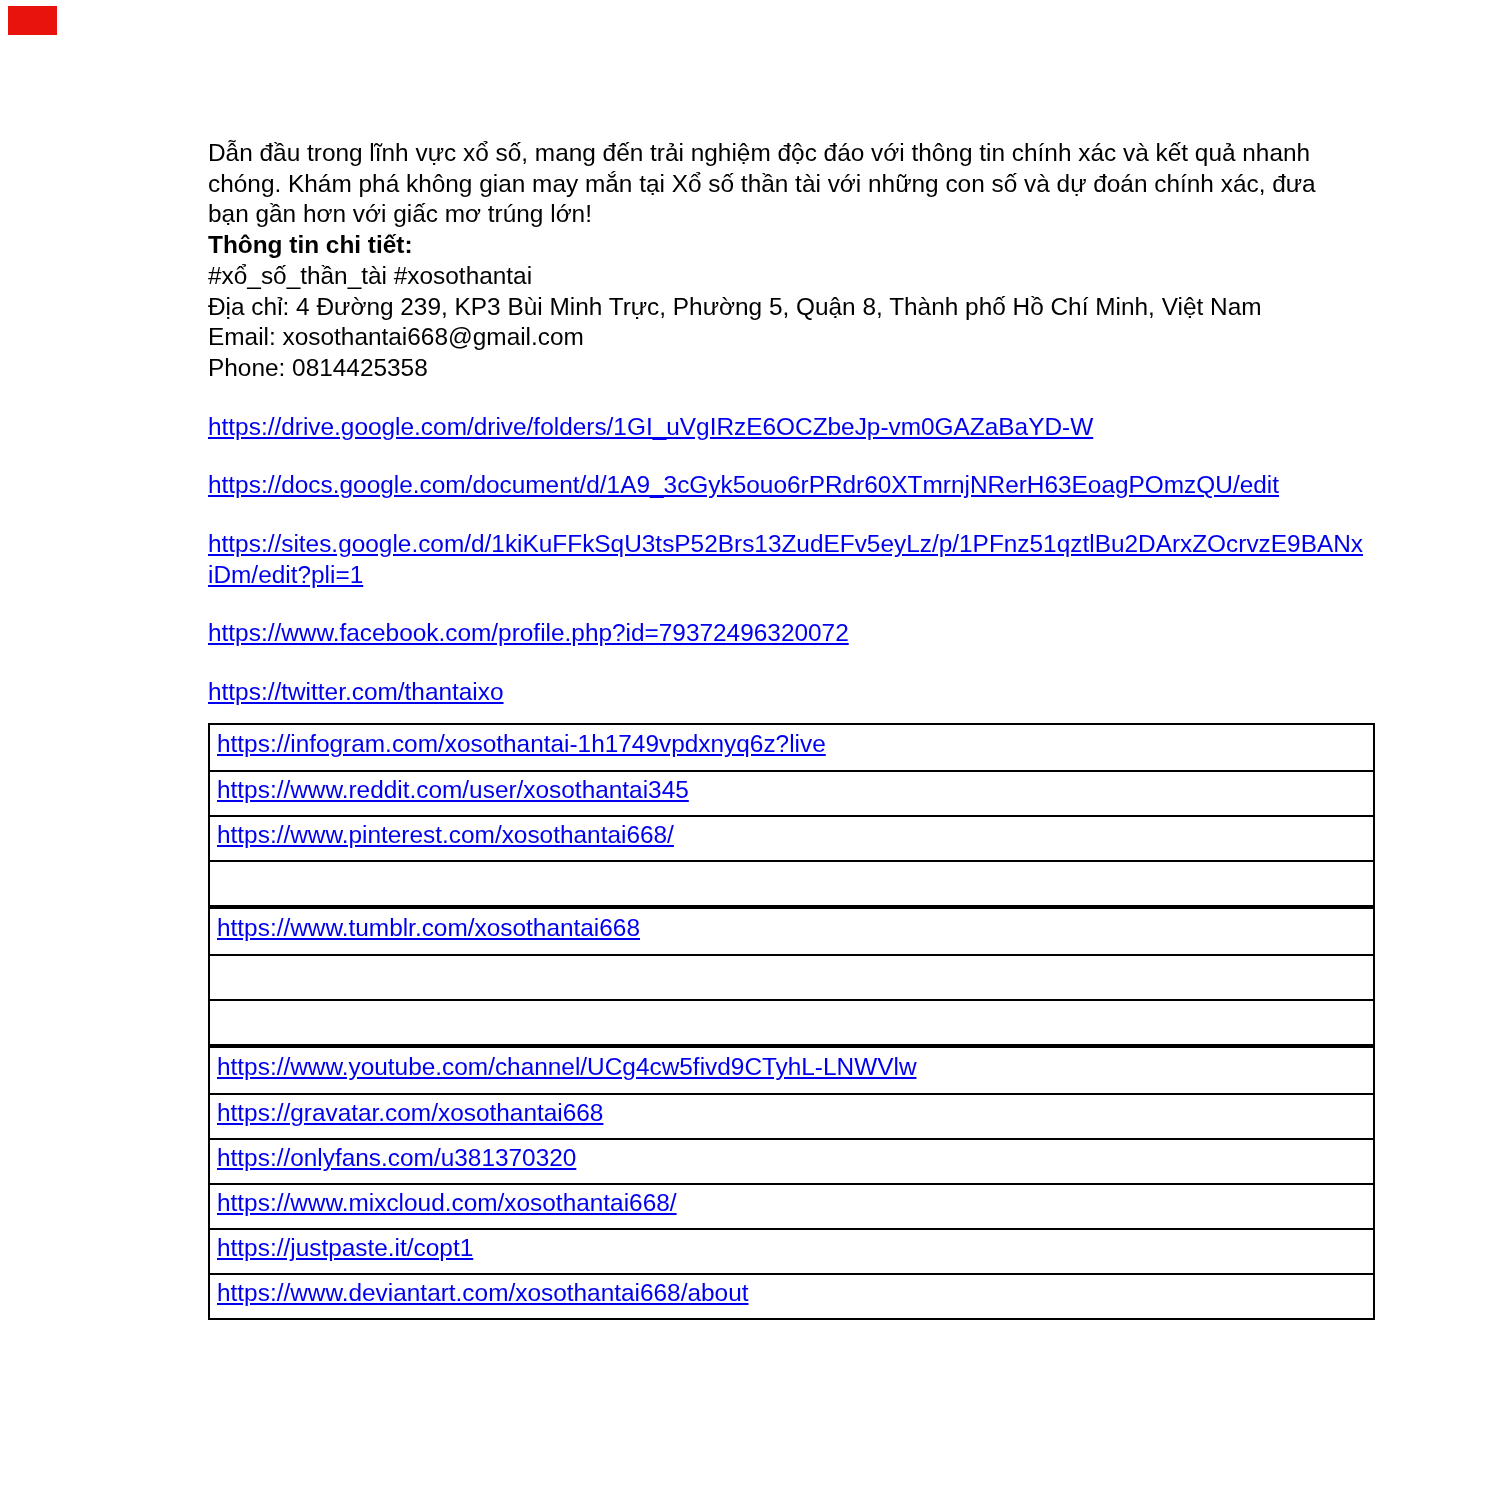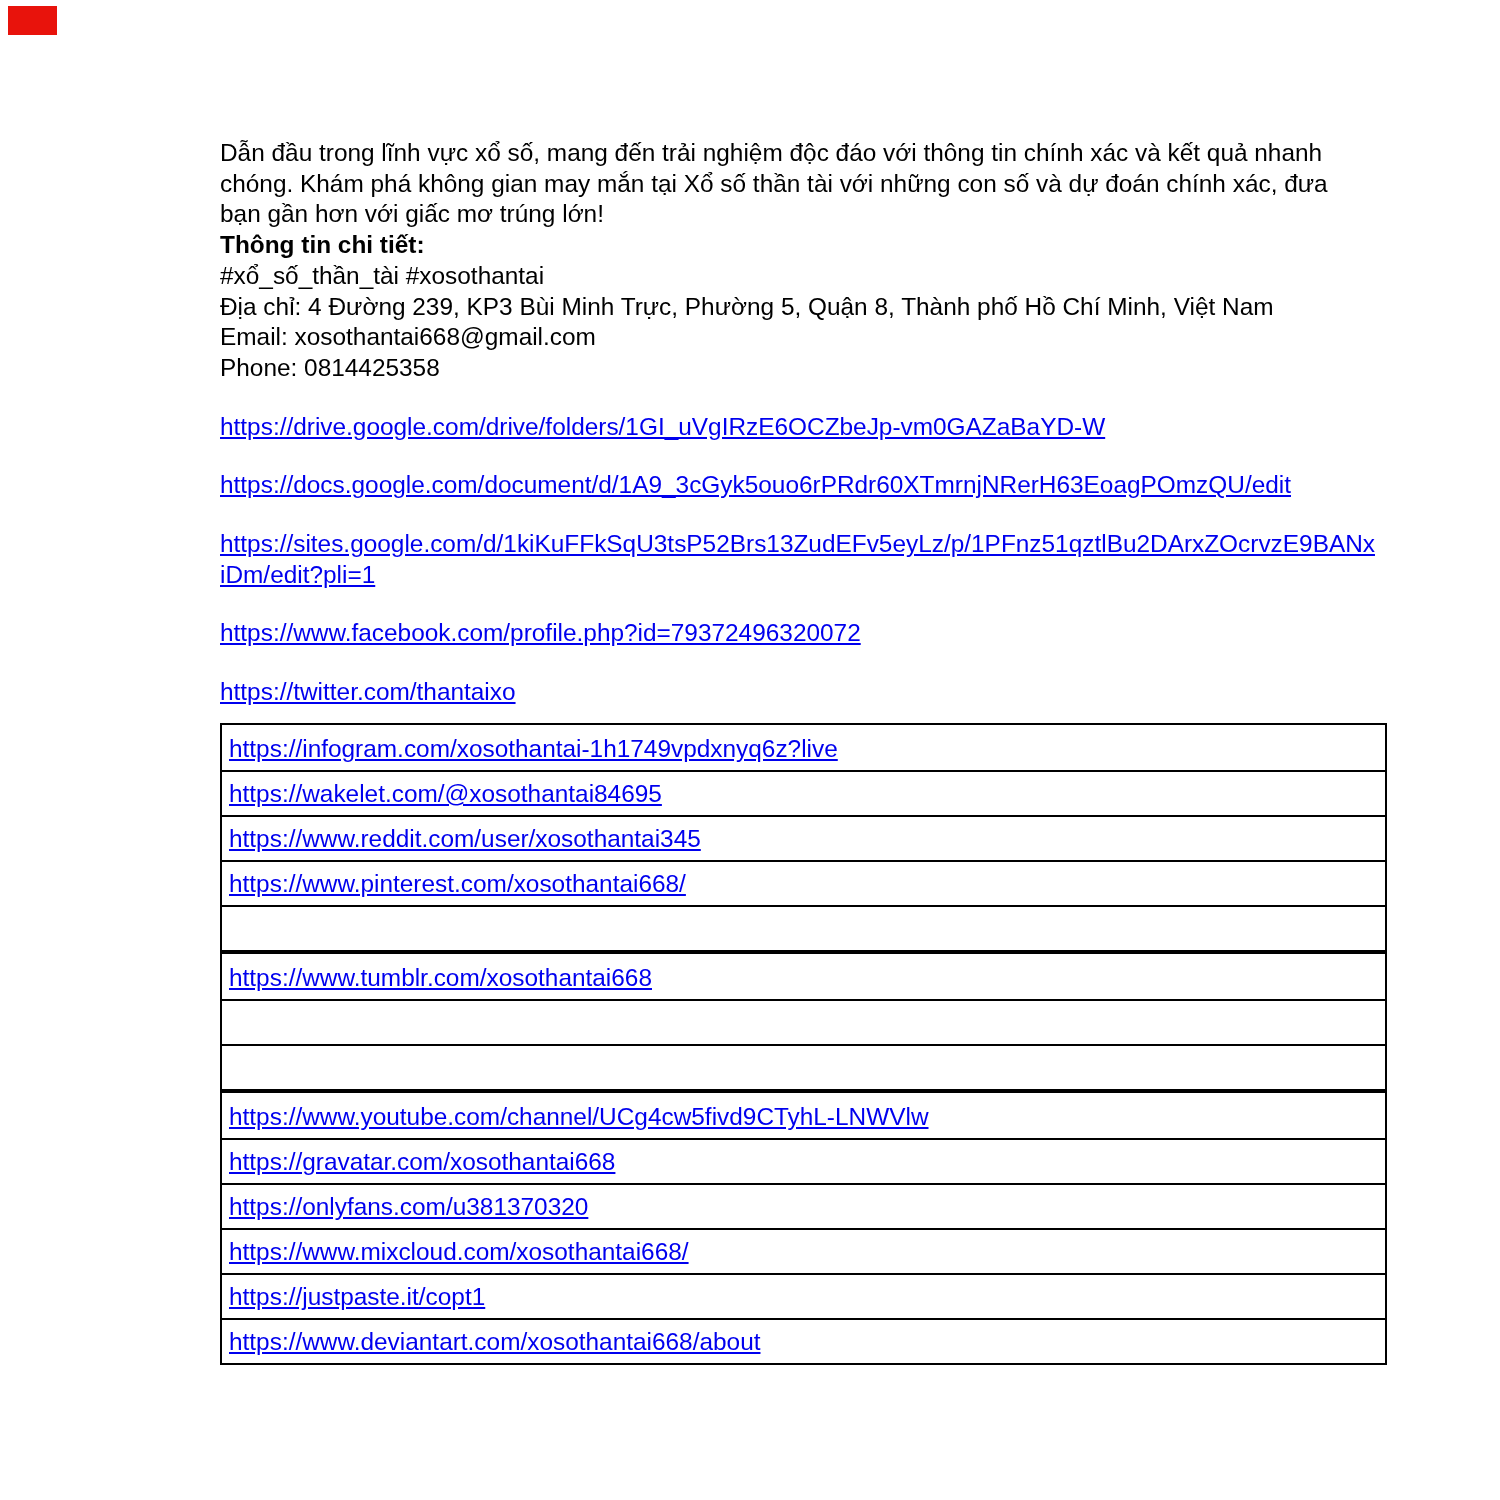--- a/index.html
+++ b/index.html
@@ -23,21 +23,21 @@
   .red-marker {
     position: absolute;
     left: 8px;
     top: 6px;
     width: 49px;
     height: 29px;
     background: var(--marker, #e8130c);
   }
   .content {
     position: absolute;
-    left: 220px;
+    left: 208px;
     top: 138px;
     width: 1155px;
     font-size: 24.4px;
     line-height: 30.7px;
   }
   .para {
     margin: 0;
     padding: 0;
   }
   .para.bold { font-weight: bold; }
@@ -50,21 +50,21 @@
   #tables { margin-top: 15px; }
   .ltable {
     width: 1163px; 
     border: 2px solid var(--border, #000000);
     background: #ffffff;
   }
   .ltable + .ltable { }
   .lrow {
     height: 45px;
     display: flex;
-    align-items: flex-end;
+    align-items: center;
     padding: 0 0 5px 7px;
     box-sizing: border-box;
     overflow: hidden;
     white-space: nowrap;
   }
   .lrow + .lrow { border-top: 2px solid var(--border, #000000); }
 </style>
 </head>
 <body style="--bg: #ffffff; --text: #000000; --link: #0000ee; --border: #000000; --marker: #e8130c;">
 
@@ -84,23 +84,20 @@
         <p class="para url"><a class="link">https://docs.google.com/document/d/1A9_3cGyk5ouo6rPRdr60XTmrnjNRerH63EoagPOmzQU/edit</a></p>
         <p class="para url"><a class="link">https://sites.google.com/d/1kiKuFFkSqU3tsP52Brs13ZudEFv5eyLz/p/1PFnz51qztlBu2DArxZOcrvzE9BANxiDm/edit?pli=1</a></p>
         <p class="para url"><a class="link">https://www.facebook.com/profile.php?id=79372496320072</a></p>
         <p class="para url"><a class="link">https://twitter.com/thantaixo</a></p>
       </div>
 
     <div id="tables">
         <div class="ltable">
           <div class="lrow">
             <a class="link">https://infogram.com/xosothantai-1h1749vpdxnyq6z?live</a>
-          </div>
-          <div class="lrow">
-            <a class="link">https://wakelet.com/@xosothantai84695</a>
           </div>
           <div class="lrow">
             <a class="link">https://www.reddit.com/user/xosothantai345</a>
           </div>
           <div class="lrow">
             <a class="link">https://www.pinterest.com/xosothantai668/</a>
           </div>
           <div class="lrow"></div>
         </div>
         <div class="ltable">

